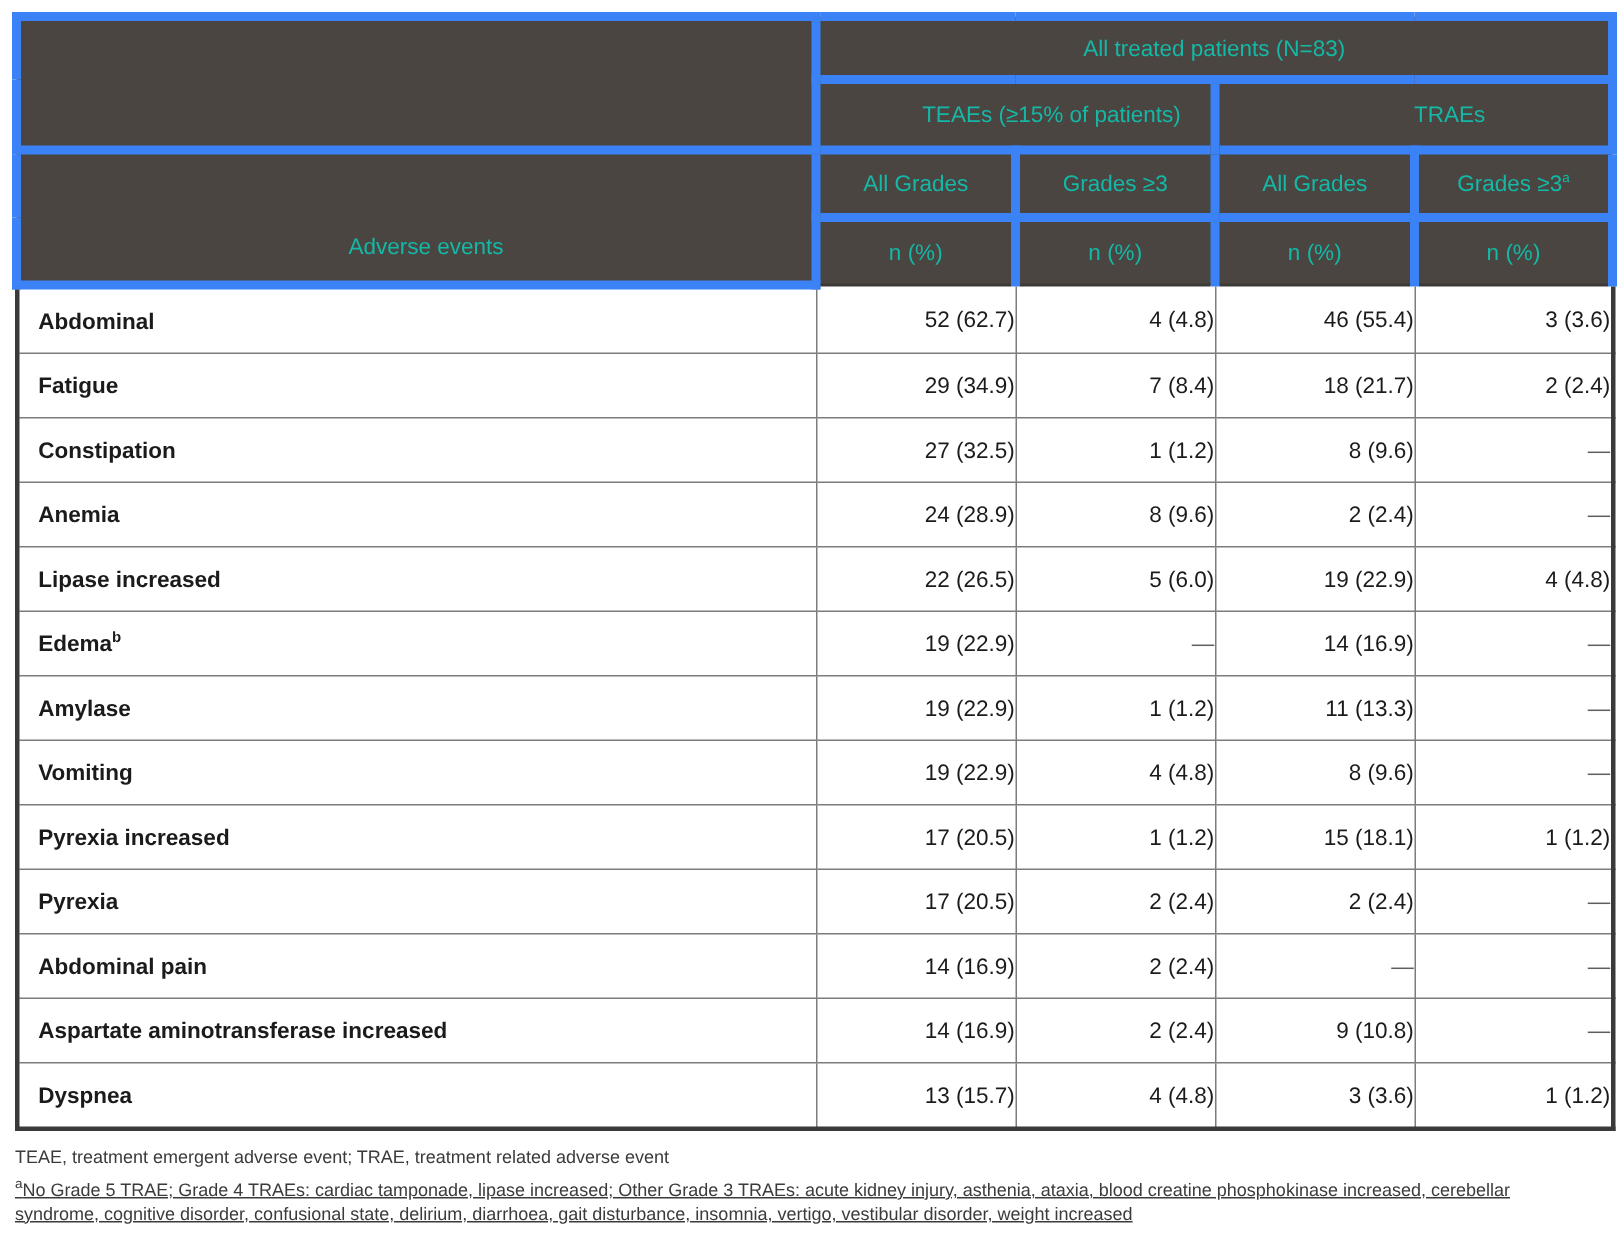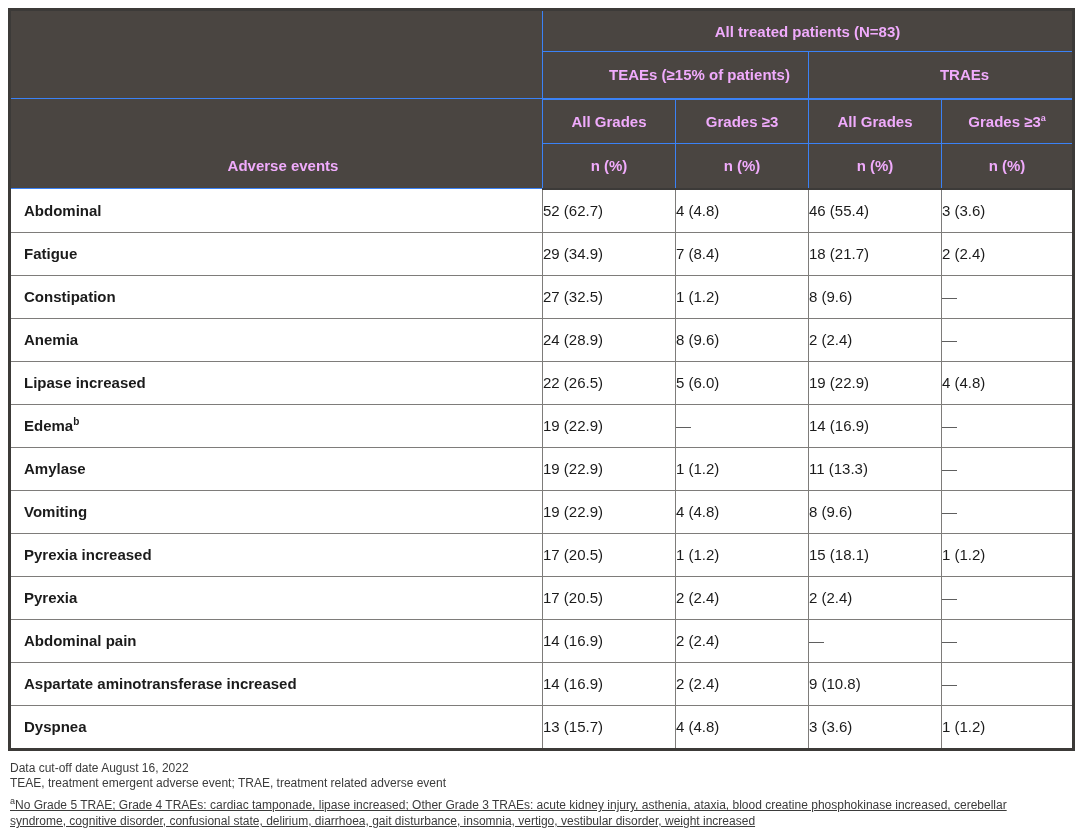--- a/index.html
+++ b/index.html
@@ -13,24 +13,24 @@
   table.ae-table {
     width: 1064px;
     table-layout: fixed;
     border-collapse: collapse;
     border: 3px solid #3c3a38;
   }
 
   
   thead th {
     background: #4a4541;
-    color: #f0abfc;
-    font-weight: bold;
+    color: #14b8a6;
+    font-weight: normal;
     font-size: 15px;
-    border: 1px solid #3b82f6;
+    border: 6px solid #3b82f6;
     text-align: center;
     vertical-align: middle;
     padding: 0;
   }
   tr.hr-top    { height: 42px; }
   tr.hr-groups { height: 47px; }
   tr.hr-grades { height: 45px; }
   tr.hr-units  { height: 45px; }
   tr.hr-groups th { border-bottom-width: 2px; padding-left: 48px; }   
   thead tr.hr-units th { border-bottom: 2px solid #3c3a38; }
@@ -50,21 +50,21 @@
     height: 42px;
     vertical-align: middle;
     padding: 0;
   }
   td.event {
     text-align: left;
     font-weight: bold;
     padding-left: 13px;
   }
   td.event sup { font-size: 10px; line-height: 0; }
-  td.val { text-align: left; margin-top: 28px; }
+  td.val { text-align: right; margin-top: 28px; }
   td.val.dash { color: #5f5f5f; }
 
   
   .footnotes {
     padding: 10px 6px 0 2px;
     font-size: 12px;
     color: #3b3b3b;
     line-height: 1.32;
   }
   .footnotes p { margin: 0; }
@@ -206,19 +206,18 @@
       <td class="event"><span class="ev-label">Dyspnea</span><sup class="ev-sup"></sup></td>
       <td class="val">13 (15.7)</td>
       <td class="val">4 (4.8)</td>
       <td class="val">3 (3.6)</td>
       <td class="val">1 (1.2)</td>
     </tr>
       </tbody>
   </table>
 
   <div class="footnotes">
-    <p>Data cut-off date August 16, 2022</p>
     <p>TEAE, treatment emergent adverse event; TRAE, treatment related adverse event</p>
     <p class="fn"><sup>a</sup><span>No Grade 5 TRAE; Grade 4 TRAEs: cardiac tamponade, lipase increased; Other Grade 3 TRAEs: acute kidney injury, asthenia, ataxia, blood creatine phosphokinase increased, cerebellar syndrome, cognitive disorder, confusional state, delirium, diarrhoea, gait disturbance, insomnia, vertigo, vestibular disorder, weight increased</span></p>
 
   </div>
 
 </div>
 
 </body></html>

